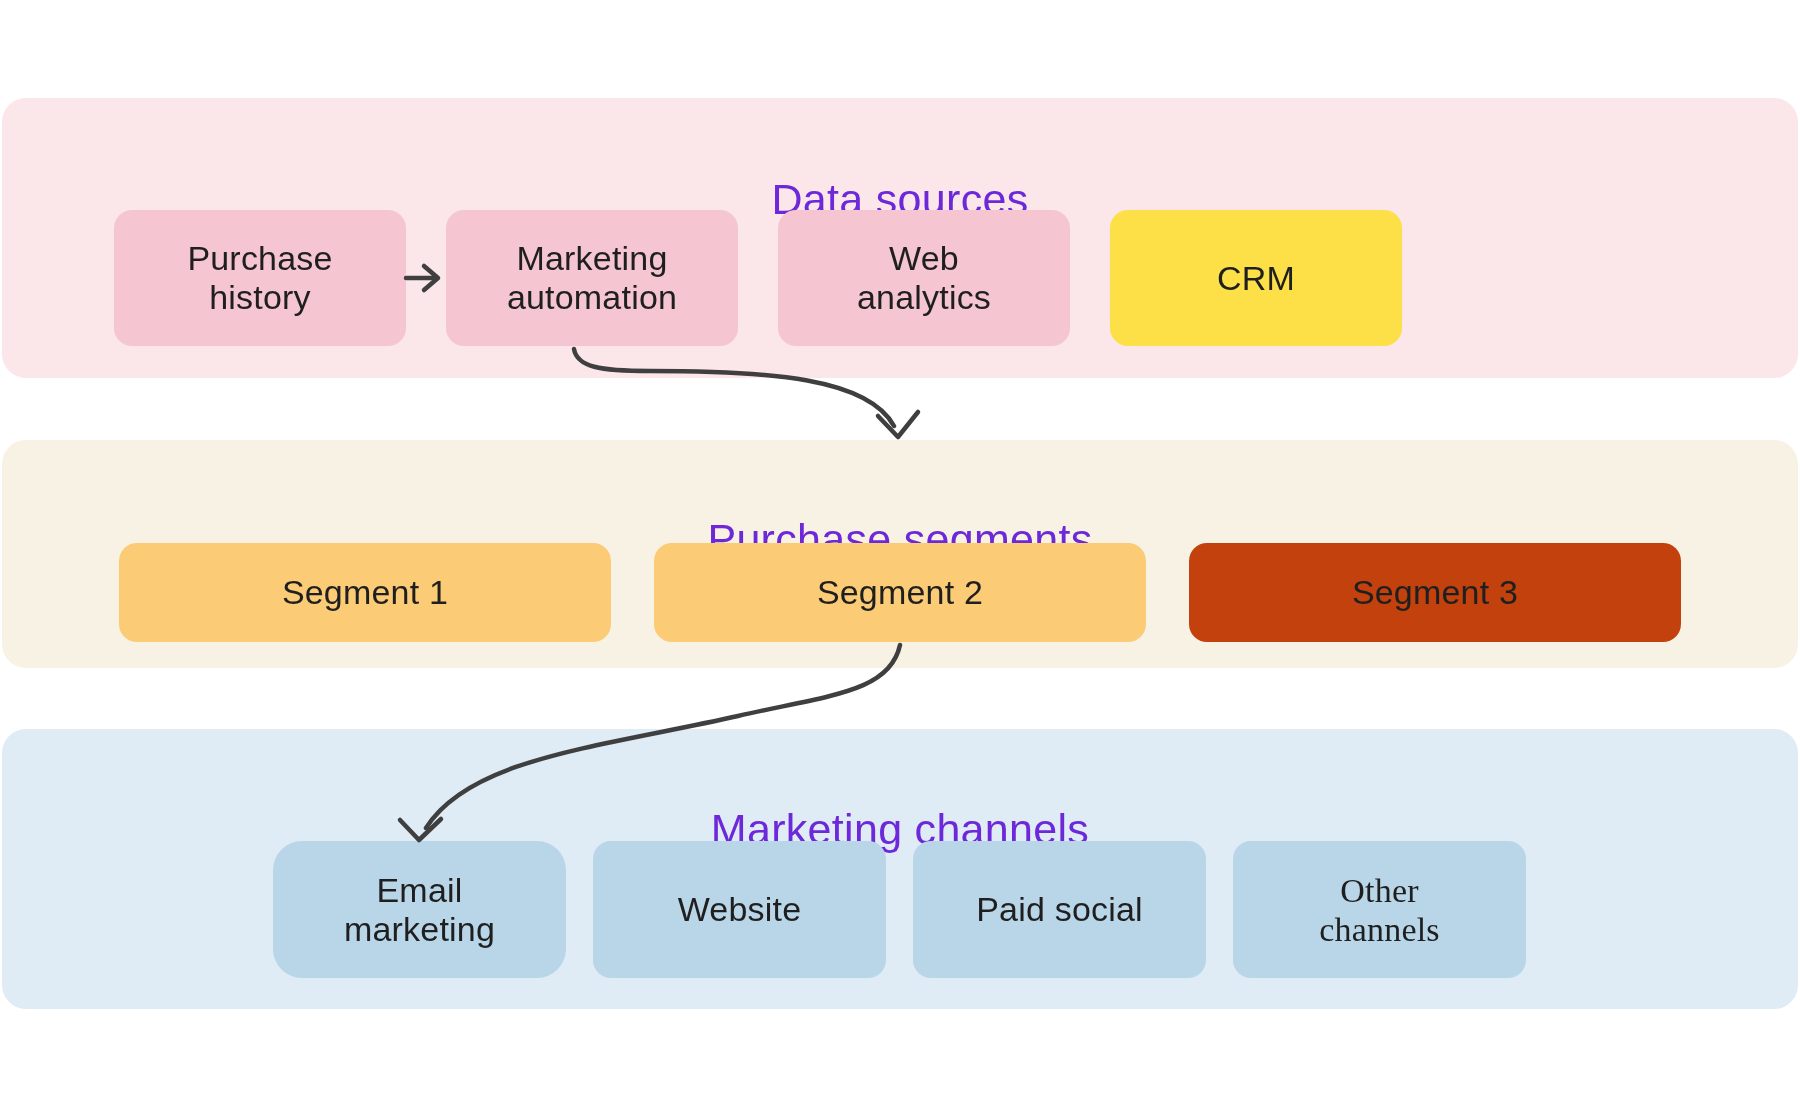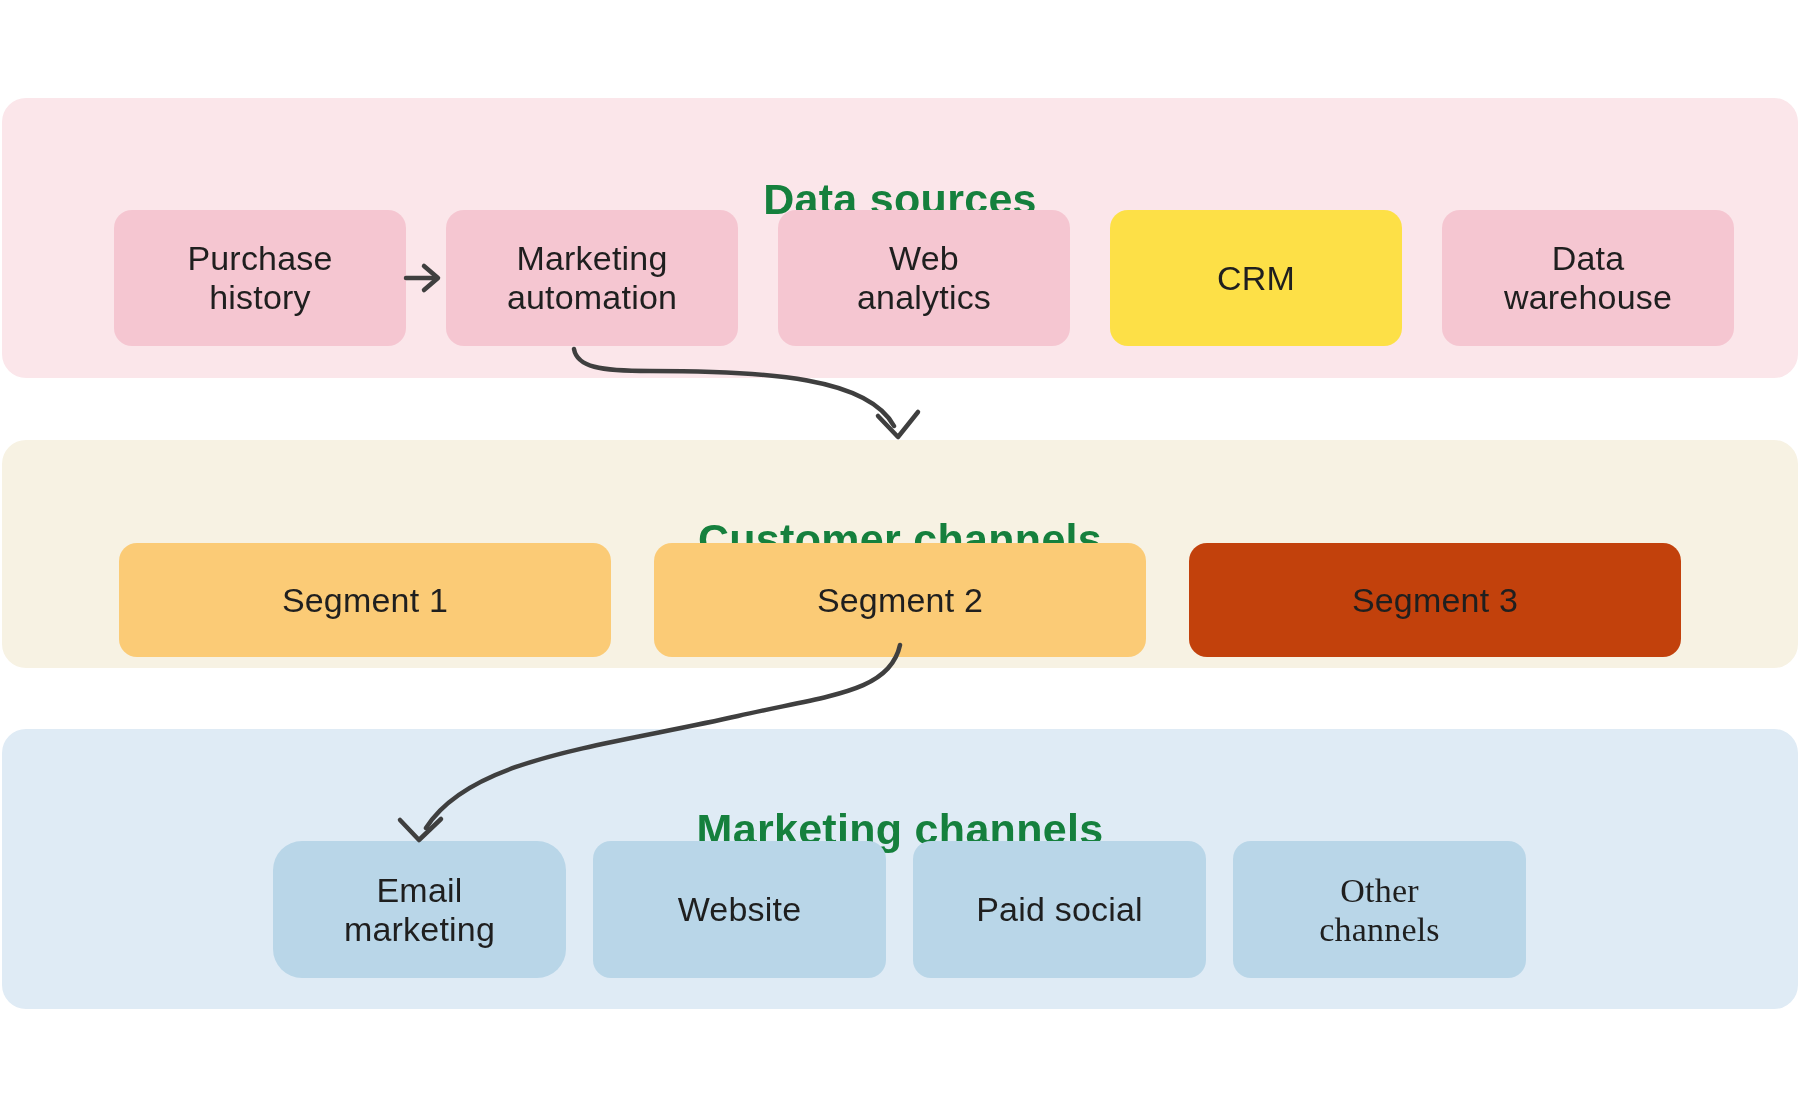--- a/index.html
+++ b/index.html
@@ -25,23 +25,23 @@
   .band-cream { top: 440px; height: 228px; }
   .band-blue  { top: 729px; height: 280px; }
 
   .band-title {
     position: absolute;
     left: 0;
     right: 0;
     text-align: center;
     font-size: 43px;
     line-height: 50px;
-    font-weight: 700;
+    font-weight: 400;
     letter-spacing: 0.3px;
-    color: #15803d;
+    color: #6d28d9;
   }
   .title-1 { top: 138px; }
   .title-2 { top: 478px; }
   .title-3 { top: 768px; }
 
   .row {
     position: absolute;
     display: flex;
   }
   .row-1 { top: 210px; left: 114px; gap: 40px; }
@@ -49,21 +49,21 @@
   .row-3 { top: 841px; left: 273px; gap: 27px; }
 
   .node {
     border-radius: 18px;
     display: flex;
     align-items: center;
     justify-content: center;
     text-align: center;
   }
   .row-1 .node { width: 292px; height: 136px; }
-  .row-2 .node { width: 492px; height: 114px;  }
+  .row-2 .node { width: 492px; height: 99px;  }
   .row-3 .node { width: 293px; height: 137px; }
 
   .node span {
     white-space: pre-line;
     font-size: 34px;
     line-height: 39px;
     font-weight: 400;
     letter-spacing: 0.2px;
     color: #1f1f1f;
   }
@@ -95,28 +95,24 @@
     <span>Marketing
 automation</span>
   </div>
   <div class="node" style="background: rgb(245, 198, 209);">
     <span>Web
 analytics</span>
   </div>
   <div class="node" style="background: #fde047;">
     <span>CRM</span>
   </div>
-  <div class="node" style="background: rgb(245, 198, 209);">
-    <span>Data
-warehouse</span>
-  </div>
 </div>
 
 <div class="band band-cream" style="background: rgb(247, 242, 227);"></div>
-<h2 class="band-title title-2">Customer channels</h2>
+<h2 class="band-title title-2">Purchase segments</h2>
 <div class="row row-2">
   <div class="node" style="background: rgb(251, 203, 118);">
     <span>Segment 1</span>
   </div>
   <div class="node" style="background: rgb(251, 203, 118);">
     <span>Segment 2</span>
   </div>
   <div class="node" style="background: #c2410c;">
     <span>Segment 3</span>
   </div>

